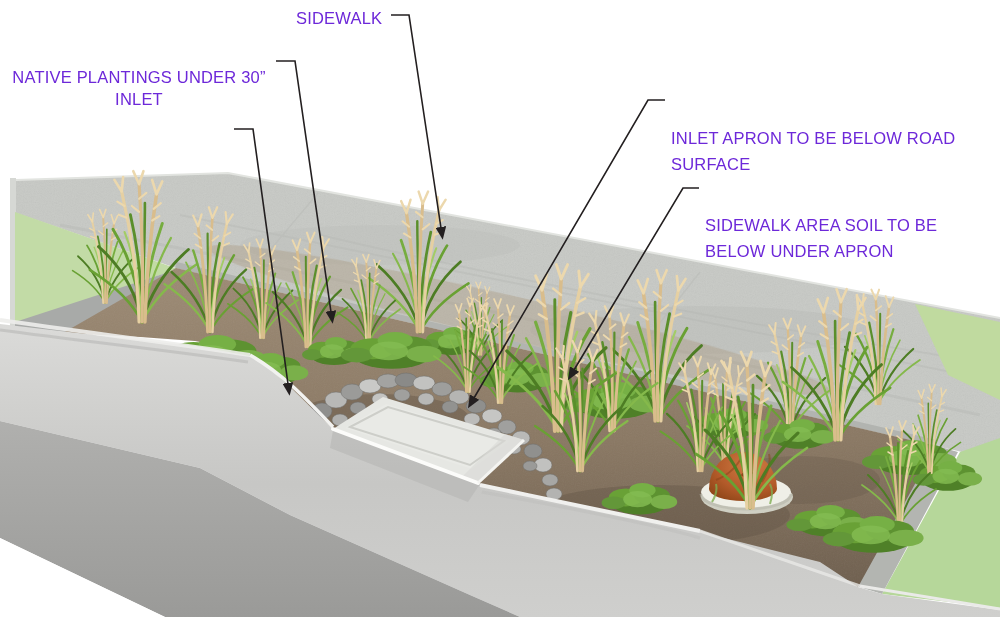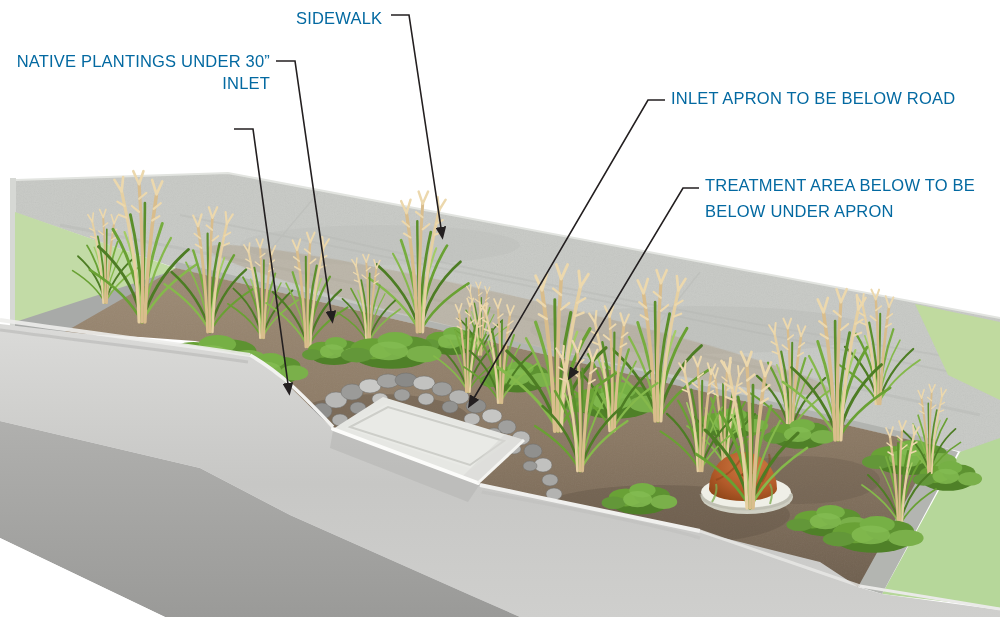--- a/index.html
+++ b/index.html
@@ -1,22 +1,22 @@
 <!DOCTYPE html>
 <html><head>
 <meta charset="utf-8">
 <style>
   html,body{margin:0;padding:0;background:#ffffff;}
   .stage{position:relative;width:1000px;height:617px;background:#ffffff;overflow:hidden;
          font-family:"Liberation Sans",sans-serif;}
   .stage svg{position:absolute;left:0;top:0;}
-  .lbl{position:absolute;color:#0369a1;font-size:16.5px;line-height:22px;letter-spacing:.2px;
+  .lbl{position:absolute;color:#6d28d9;font-size:16.5px;line-height:22px;letter-spacing:.2px;
        white-space:nowrap;font-weight:400;}
-  .right{text-align:right;}
-  .lh26{line-height:26px;}
+  .right{text-align:center;margin-top:16px;}
+  .lh26{line-height:26px;margin-top:40px;}
 </style>
 </head>
 <body>
 
 <div class="stage">
 
 <svg width="1000" height="617" viewBox="0 0 1000 617">
   <defs>
     <linearGradient id="soilGrad" gradientUnits="userSpaceOnUse" x1="0" y1="268" x2="0" y2="610">
       <stop offset="0" stop-color="#9d8b75"></stop>
@@ -245,20 +245,21 @@
 <div class="lbl" style="left:296px;top:7px">SIDEWALK</div>
 
 <div class="lbl right" style="left:8px;top:50px;width:262px">
   <div>NATIVE PLANTINGS UNDER 30”</div>
   <div>INLET</div>
 </div>
 
 
 <div class="lbl lh26" style="left:671px;top:85px">
   <div>INLET APRON TO BE BELOW ROAD</div>
+  <div>SURFACE</div>
 </div>
 
 <div class="lbl lh26" style="left:705px;top:172px">
-  <div>TREATMENT AREA BELOW TO BE</div>
+  <div>SIDEWALK AREA SOIL TO BE</div>
   <div>BELOW UNDER APRON</div>
 </div>
 
 </div>
 
 </body></html>

